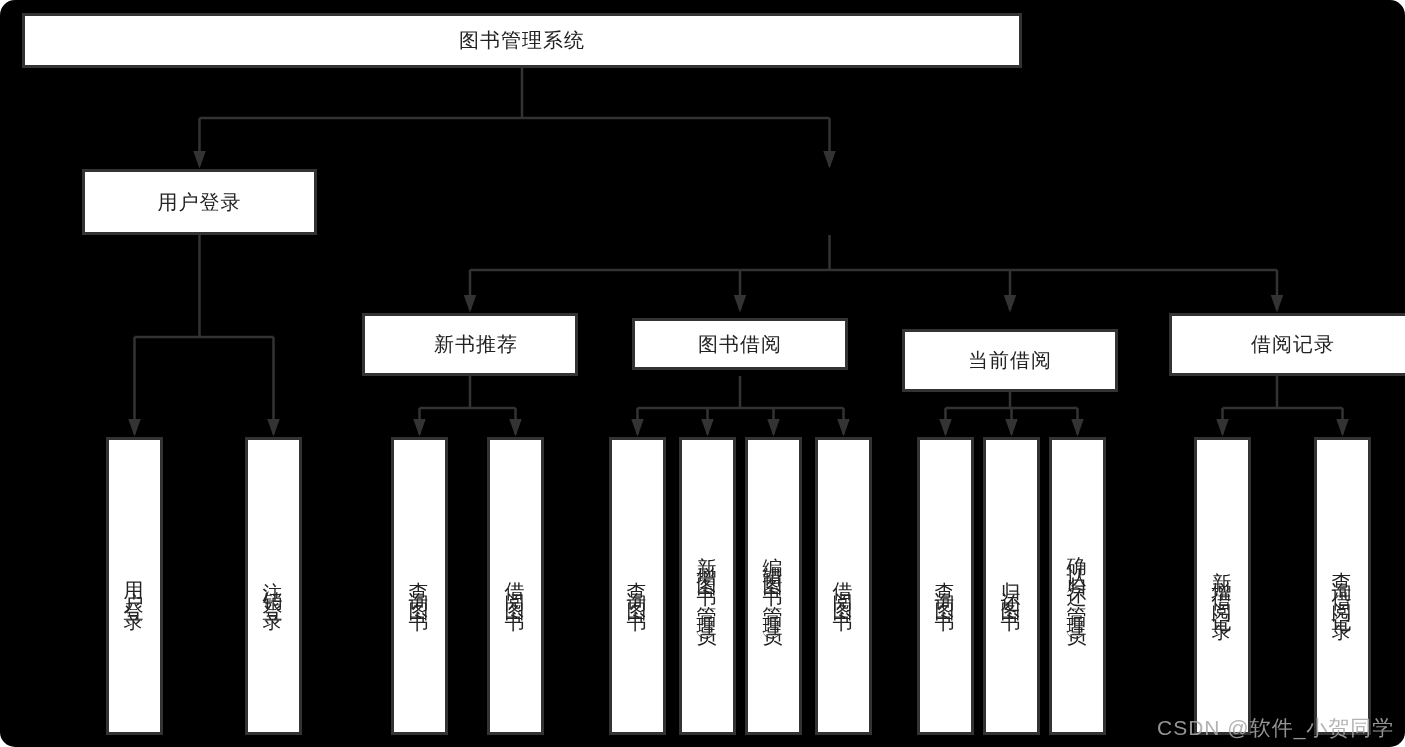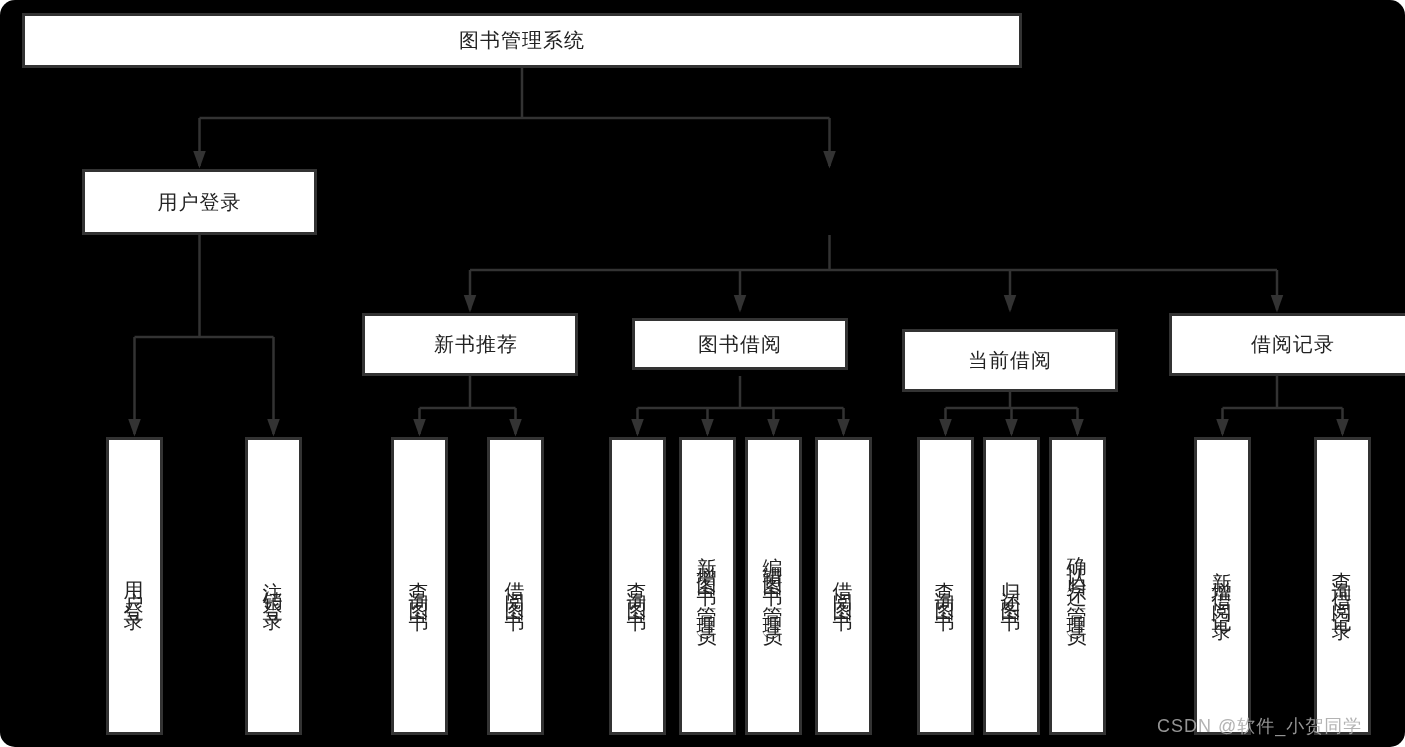--- a/index.html
+++ b/index.html
@@ -7,21 +7,21 @@
   #stage{position:relative;width:1405px;height:747px;background:#000000;overflow:hidden;border-radius:15px;}
   #wires{position:absolute;left:0;top:0;z-index:1;}
   .hbox{position:absolute;box-sizing:border-box;border:3px solid #333333;background:#ffffff;
         display:flex;align-items:center;justify-content:center;z-index:2;}
   .hbox .lbl{font-size:20px;color:#222222;letter-spacing:1px;white-space:nowrap;}
   .leaf{position:absolute;top:437px;width:57px;height:298px;box-sizing:border-box;
         border:3px solid #333333;background:#ffffff;display:flex;align-items:center;
         justify-content:center;z-index:2;}
   .leaf .vlbl{writing-mode:vertical-rl;text-orientation:mixed;font-size:20px;
         letter-spacing:10px;color:#222222;white-space:nowrap;}
-  .watermark{position:absolute;left:1157px;top:714px;font-size:18px;
+  .watermark{position:absolute;left:1157px;top:714px;font-size:21px;
         color:rgba(168,168,168,0.88);z-index:5;white-space:nowrap;letter-spacing:1px;}
 </style>
 </head>
 <body>
 
 <div id="stage">
 
   <svg id="wires" width="1405" height="747" viewBox="0 0 1405 747">
     <defs>
       <marker id="arr" viewBox="0 0 14 10" refX="12" refY="5" markerUnits="userSpaceOnUse" markerWidth="18" markerHeight="14" orient="auto">

